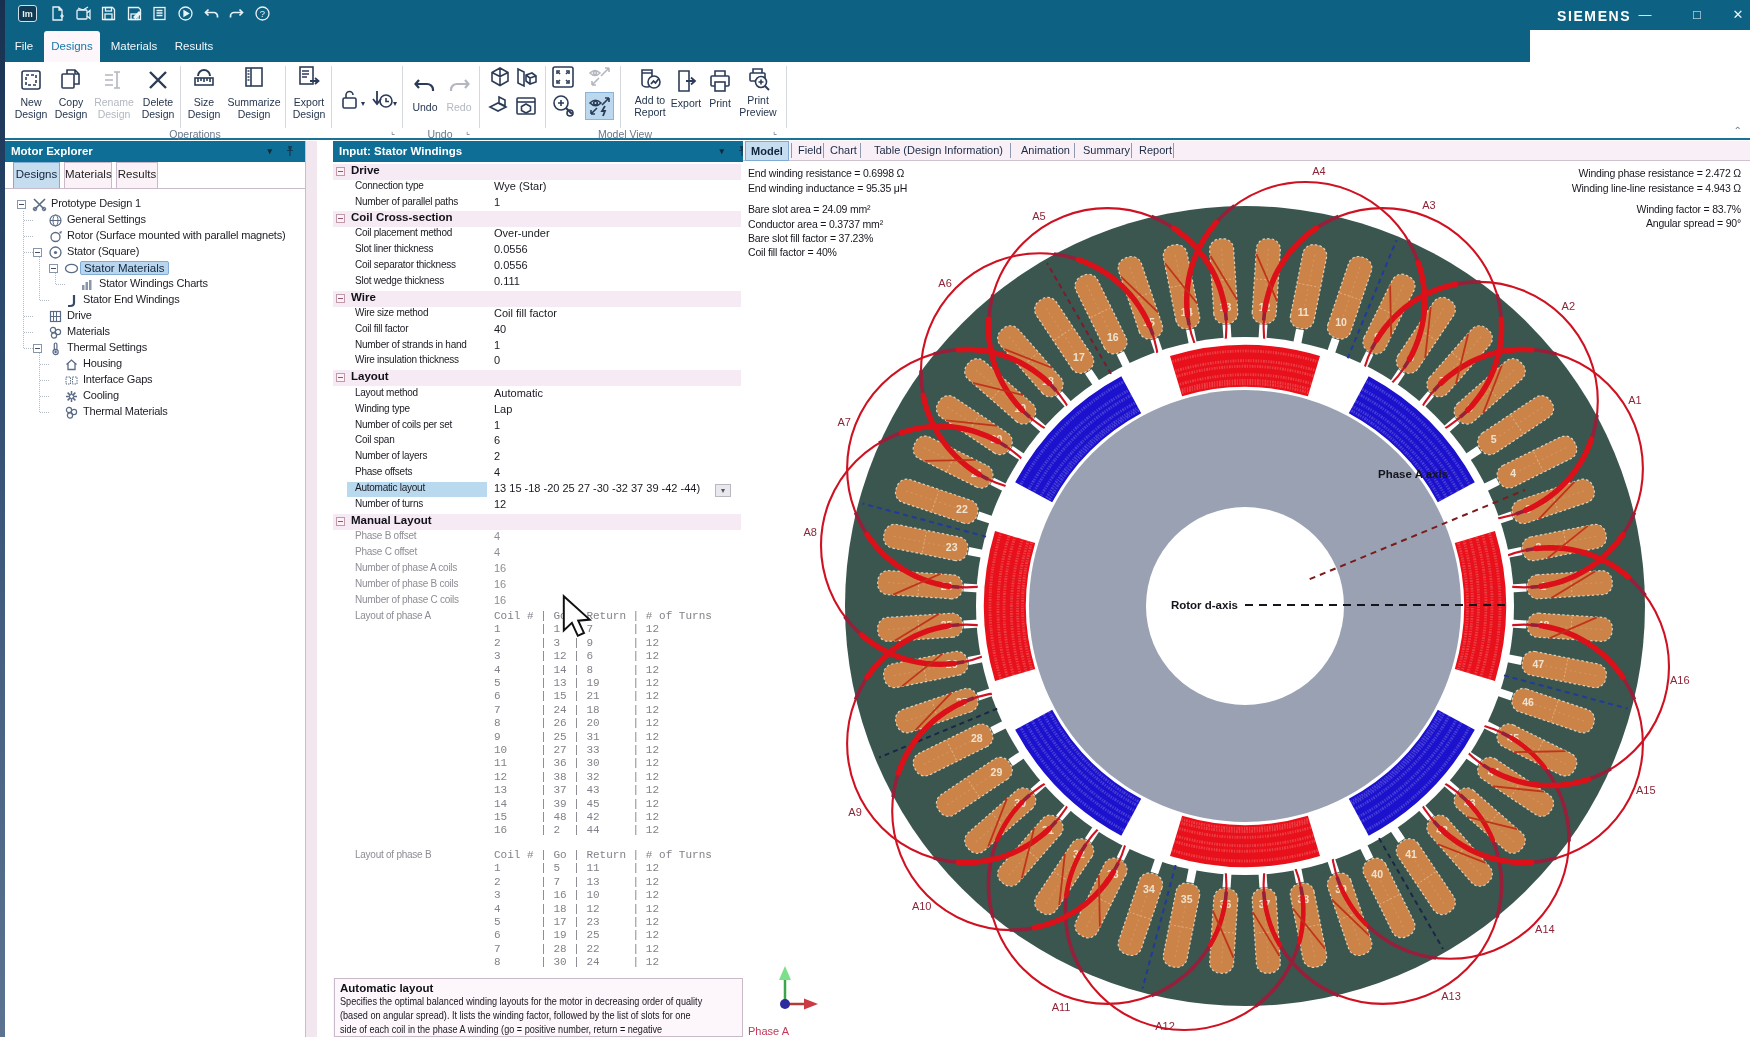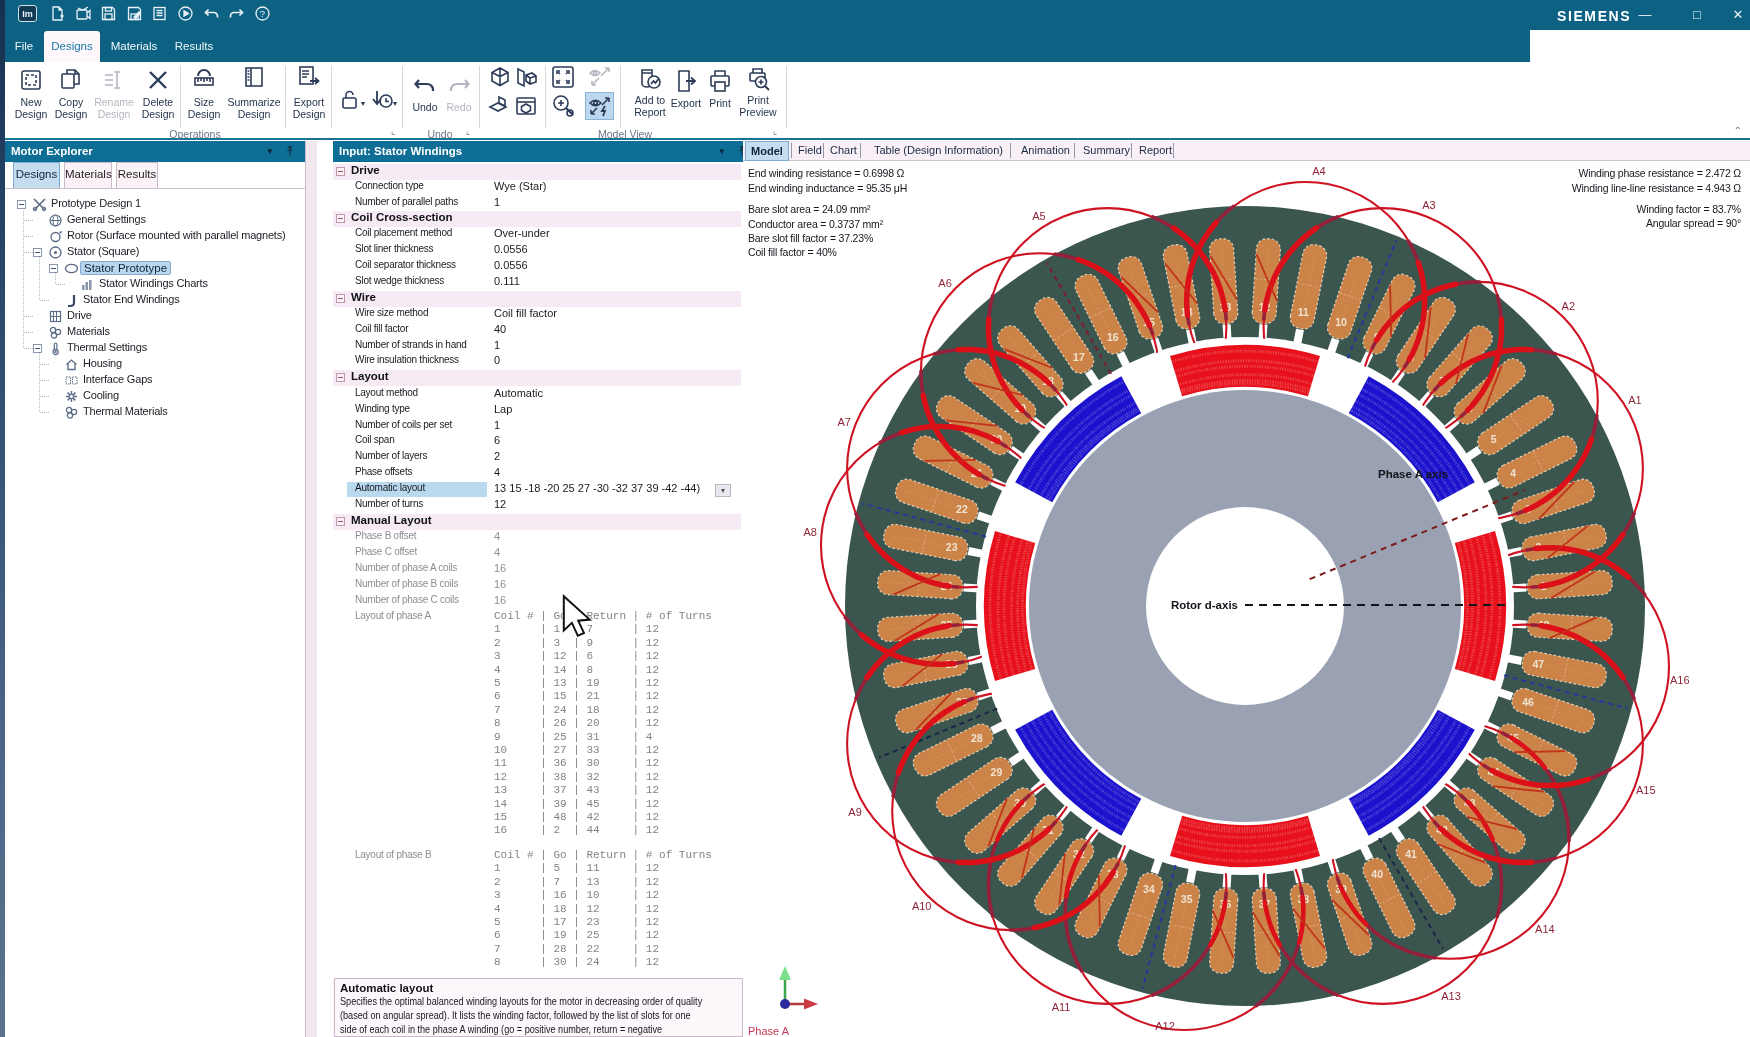--- a/index.html
+++ b/index.html
@@ -289,21 +289,21 @@
     <span class="texp" style="left:28px;top:107px"></span>
     <span style="position:absolute;left:43px;top:104px"><svg width="15" height="15" viewBox="0 0 15 15">
         <circle cx="7.5" cy="7.5" r="5.5" fill="none" stroke="#5a6b85" stroke-width="1.3"></circle>
         <circle cx="7.5" cy="7.5" r="1.6" fill="#5a6b85"></circle>
       </svg></span>
     <span class="tlab" style="left:62px;top:104px">Stator (Square)</span>
     <span class="texp" style="left:44px;top:123px"></span>
     <span style="position:absolute;left:59px;top:120px"><svg width="15" height="15" viewBox="0 0 15 15">
         <ellipse cx="7.5" cy="7.5" rx="6" ry="4.2" fill="none" stroke="#5a6b85" stroke-width="1.3"></ellipse>
       </svg></span>
-    <span class="tsel" style="left:78px;top:120px">Stator Prototype</span>
+    <span class="tsel" style="left:78px;top:120px">Stator Materials</span>
     <span style="position:absolute;left:75px;top:136px"><svg width="15" height="15" viewBox="0 0 15 15">
         <rect x="2" y="8" width="2.5" height="5" fill="#8a97ab"></rect>
         <rect x="5.5" y="5" width="2.5" height="8" fill="#8a97ab"></rect>
         <rect x="9" y="3" width="2.5" height="10" fill="#8a97ab"></rect>
       </svg></span>
     <span class="tlab" style="left:94px;top:136px">Stator Windings Charts</span>
     <span style="position:absolute;left:59px;top:152px"><svg width="15" height="15" viewBox="0 0 15 15">
         <path d="M10,2 L10,10 Q10,13 6,13 L4,13" fill="none" stroke="#3a4a62" stroke-width="2.2"></path>
       </svg></span>
     <span class="tlab" style="left:78px;top:152px">Stator End Windings</span>
@@ -420,21 +420,21 @@
     <div class="plab dis" style="top:469px">Layout of phase A</div>
     <div class="mono" style="top:469px">Coil # | Go | Return | # of Turns</div>
     <div class="mono" style="top:482px">1      | 1  | 7      | 12</div>
     <div class="mono" style="top:496px">2      | 3  | 9      | 12</div>
     <div class="mono" style="top:509px">3      | 12 | 6      | 12</div>
     <div class="mono" style="top:523px">4      | 14 | 8      | 12</div>
     <div class="mono" style="top:536px">5      | 13 | 19     | 12</div>
     <div class="mono" style="top:549px">6      | 15 | 21     | 12</div>
     <div class="mono" style="top:563px">7      | 24 | 18     | 12</div>
     <div class="mono" style="top:576px">8      | 26 | 20     | 12</div>
-    <div class="mono" style="top:590px">9      | 25 | 31     | 4</div>
+    <div class="mono" style="top:590px">9      | 25 | 31     | 12</div>
     <div class="mono" style="top:603px">10     | 27 | 33     | 12</div>
     <div class="mono" style="top:616px">11     | 36 | 30     | 12</div>
     <div class="mono" style="top:630px">12     | 38 | 32     | 12</div>
     <div class="mono" style="top:643px">13     | 37 | 43     | 12</div>
     <div class="mono" style="top:657px">14     | 39 | 45     | 12</div>
     <div class="mono" style="top:670px">15     | 48 | 42     | 12</div>
     <div class="mono" style="top:683px">16     | 2  | 44     | 12</div>
     <div class="plab dis" style="top:708px">Layout of phase B</div>
     <div class="mono" style="top:708px">Coil # | Go | Return | # of Turns</div>
     <div class="mono" style="top:721px">1      | 5  | 11     | 12</div>

